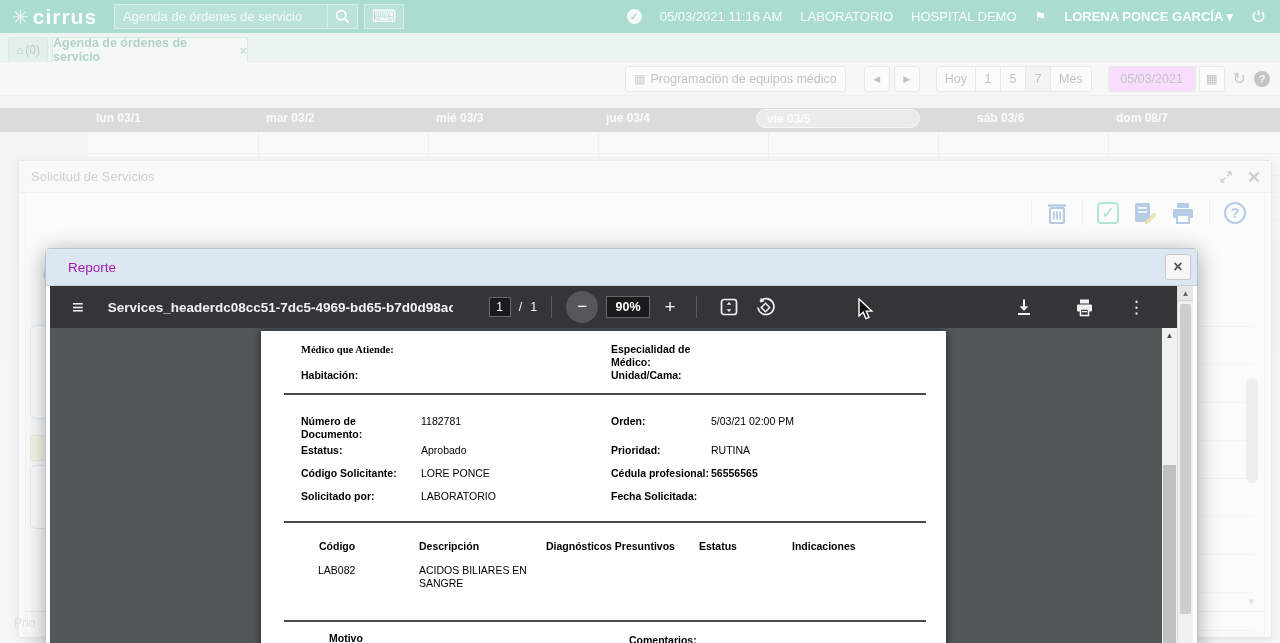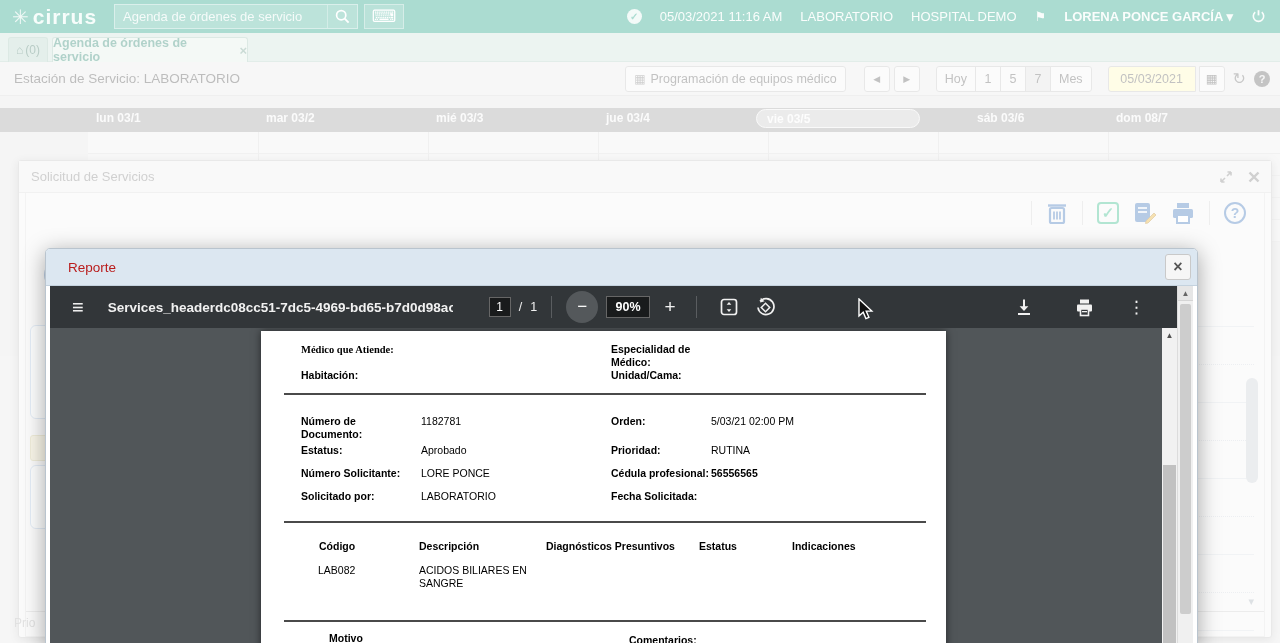--- a/index.html
+++ b/index.html
@@ -55,21 +55,21 @@
   .btn { height:26px; border:1px solid #c6c6c6; background:#f5f5f5; border-radius:3px;
          font-size:12.5px; color:#666; display:inline-flex; align-items:center; justify-content:center;
          padding:0 8px; cursor:pointer; }
   .btn .mini-cal { font-size:12px; margin-right:5px; color:#888; }
   .btn-sq { width:26px; padding:0; }
   .btn-group { display:inline-flex; }
   .btn-group .btn { border-radius:0; margin-left:-1px; }
   .btn-group .btn:first-child { border-radius:3px 0 0 3px; margin-left:0; }
   .btn-group .btn:last-child { border-radius:0 3px 3px 0; }
   .btn.active7 { background:#e2e2e2; }
-  .datebox { height:26px; width:88px; border:1px solid #c6c6c6; background:#fef9c3; border-radius:3px 0 0 3px;
+  .datebox { height:26px; width:88px; border:1px solid #c6c6c6; background:#f0abfc; border-radius:3px 0 0 3px;
              font-size:12.5px; color:#666; text-align:center; outline:none;
              font-family:"Liberation Sans",sans-serif; }
   .icon-plain { font-size:14px; color:#777; margin:0 4px; cursor:pointer; }
   .help-dot { width:16px; height:16px; border-radius:50%; background:#6d6d6d; color:#ececec;
               font-size:11px; font-weight:bold; display:inline-flex; align-items:center;
               justify-content:center; cursor:pointer; }
 
   
   .cal-wrap { position:absolute; left:0; top:96px; width:1280px; height:260px; background:#e6e6e6; }
   .cal-head { position:absolute; left:0; top:12px; width:1280px; height:24px; background:#a6a6a6; }
@@ -136,21 +136,21 @@
 
   
   #dim { position:absolute; inset:0; background:rgba(255,255,255,0.60); }
 
   
   .rep-modal { position:absolute; left:45px; top:248px; width:1153px; height:400px;
                background:#fff; border:1px solid #b9c4ce; border-radius:5px 5px 0 0;
                box-shadow:0 4px 22px rgba(0,0,0,0.35); }
   .rep-header { height:37px; background:#dce7f1; border-bottom:1px solid #c4d2de;
                 border-radius:4px 4px 0 0; display:flex; align-items:center; }
-  .rep-title { margin-left:22px; font-size:13.5px; color:#b91c1c; }
+  .rep-title { margin-left:22px; font-size:13.5px; color:#a21caf; }
   .rep-close { margin-left:auto; margin-right:6px; width:26px; height:26px; background:#f6f6f6;
                border:1px solid #c9c9c9; border-radius:3px; color:#555; font-size:16px; font-weight:bold;
                display:flex; align-items:center; justify-content:center; cursor:pointer; }
   .rep-body { position:absolute; left:4px; right:4px; top:37px; bottom:0; display:flex; }
   .pdf-embed { width:1129px; display:flex; flex-direction:column; }
   .pdf-toolbar { height:42px; background:#323639; display:flex; align-items:center; color:#f1f1f1;
                  font-size:13px; flex:none; }
   .pt-menu { margin-left:22px; font-size:20px; color:#eee; cursor:pointer; line-height:20px; }
   .pt-file { margin-left:24px; font-weight:bold; font-size:13.5px; max-width:345px; white-space:nowrap;
              overflow:hidden; }
@@ -236,21 +236,20 @@
         <span>⌂</span>
         <span>(0)</span>
       </div>
       <div class="tab-active">
         <span>Agenda de órdenes de servicio</span>
         <span class="tab-close">×</span>
       </div>
     </div>
 
     <div class="schedbar">
-      <span class="sched-label">Estación de Servicio: LABORATORIO</span>
       <div class="sched-right">
         <button class="btn" style="margin-right:14px;">
           <span class="mini-cal">▦</span>
           <span>Programación de equipos médico</span>
         </button>
         <button class="btn btn-sq" style="font-size:9px;">◀</button>
         <button class="btn btn-sq" style="font-size:9px; margin-right:12px;">▶</button>
         <div class="btn-group">
           <button class="btn">Hoy</button>
           <button class="btn btn-sq">1</button>
@@ -438,21 +437,21 @@
             <span class="pp lb c1l" style="top:84px;">Número de Documento:</span>
             <span class="pp c1v" style="top:84px;">1182781</span>
             <span class="pp lb c2l" style="top:84px;">Orden:</span>
             <span class="pp c2v" style="top:84px;">5/03/21 02:00 PM</span>
 
             <span class="pp lb c1l" style="top:113px;">Estatus:</span>
             <span class="pp c1v" style="top:113px;">Aprobado</span>
             <span class="pp lb c2l" style="top:113px;">Prioridad:</span>
             <span class="pp c2v" style="top:113px;">RUTINA</span>
 
-            <span class="pp lb c1l" style="top:136px;">Número Solicitante:</span>
+            <span class="pp lb c1l" style="top:136px;">Código Solicitante:</span>
             <span class="pp c1v" style="top:136px;">LORE PONCE</span>
             <span class="pp lb c2l" style="top:136px;">Cédula profesional:</span>
             <span class="pp c2v" style="top:136px;font-weight:bold;">56556565</span>
 
             <span class="pp lb c1l" style="top:159px;">Solicitado por:</span>
             <span class="pp c1v" style="top:159px;">LABORATORIO</span>
             <span class="pp lb c2l" style="top:159px;">Fecha Solicitada:</span>
             <span class="pp c2v" style="top:159px;"></span>
 
             <div class="hline" style="top:190px;"></div>

